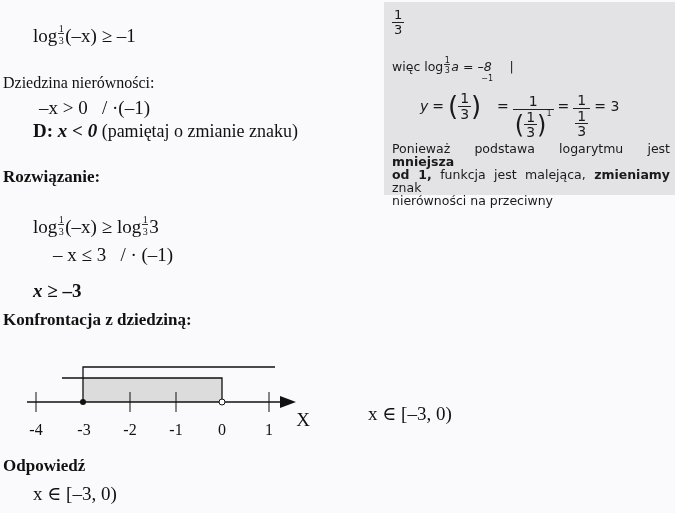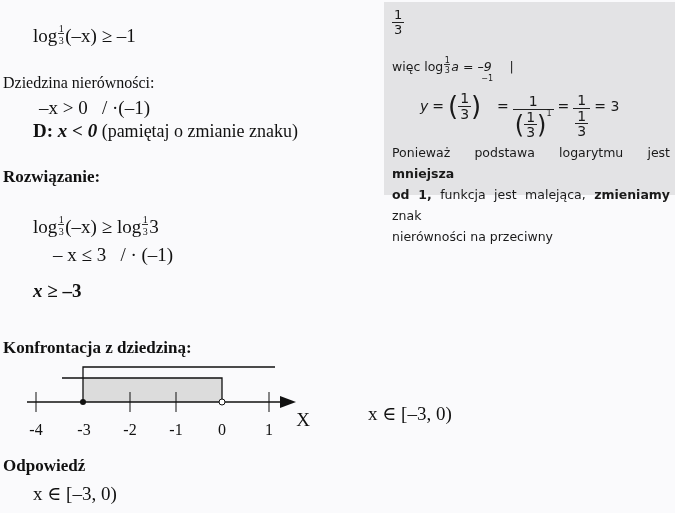--- a/index.html
+++ b/index.html
@@ -47,21 +47,21 @@
 </div>
 
 <div class="box">
   <div class="line" style="left:8px; top:6px;">
     <span class="frac" style="font-size:13px;">
         <span class="num">1</span>
         <span class="den">3</span>
       </span>
   </div>
   <div class="line" style="left:8px; top:51px;">
-    <span>więc log</span><span class="sub" style="font-size:8px;"><span class="n">1</span><span class="bar"></span><span class="d">3</span></span><span class="it">a = –9</span>
+    <span>więc log</span><span class="sub" style="font-size:8px;"><span class="n">1</span><span class="bar"></span><span class="d">3</span></span><span class="it">a = –8</span>
     <span style="margin-left:14px;">|</span>
   </div>
   <div class="line" style="left:36px; top:70px; display:flex; align-items:center; font-size:14px;">
     <span class="it">y</span>
     <span style="margin:0 4px;">=</span>
     <span style="font-size:26px; line-height:1;">(</span>
     <span class="frac">
         <span class="num">1</span>
         <span class="den">3</span>
       </span>
@@ -83,28 +83,28 @@
     <span style="margin:0 4px;">=</span>
     <span class="frac" style="margin-top:20px;">
         <span class="num">1</span>
         <span class="den"><span class="frac">
             <span class="num">1</span>
             <span class="den">3</span>
           </span></span>
       </span>
     <span style="margin-left:4px;">= 3</span>
   </div>
-  <div class="line" style="left:8px; top:140px; line-height:21px; white-space:normal; width:278px; text-align:justify;">
+  <div class="line" style="left:8px; top:140px; line-height:13px; white-space:normal; width:278px; text-align:justify;">
     <span>Ponieważ podstawa logarytmu jest </span><span class="b">mniejsza</span><br>
     <span class="b">od 1,</span><span> funkcja jest malejąca, </span><span class="b">zmieniamy</span><span> znak</span><br>
     <span>nierówności na przeciwny</span>
   </div>
 </div>
 
-<div class="abs heading" style="left:3px; top:338px;">Konfrontacja z dziedziną:</div>
+<div class="abs heading" style="left:3px; top:310px;">Konfrontacja z dziedziną:</div>
 
 <div class="abs" style="left:0; top:355px; width:320px; height:95px;">
   <svg width="320" height="95">
     <rect x="83" y="23" width="139" height="24" fill="#dcdcdc"></rect>
     <polyline points="83,47 83,12 275,12" fill="none" stroke="#111" stroke-width="1.3"></polyline>
     <polyline points="62,23 222,23 222,47" fill="none" stroke="#111" stroke-width="1.3"></polyline>
     <line x1="27" y1="47" x2="283" y2="47" stroke="#111" stroke-width="1.3"></line>
     <polygon points="280,41 296,47 280,53" fill="#111"></polygon>
     <g stroke="#111" stroke-width="1">
       <line x1="36" y1="37" x2="36" y2="57"></line>

